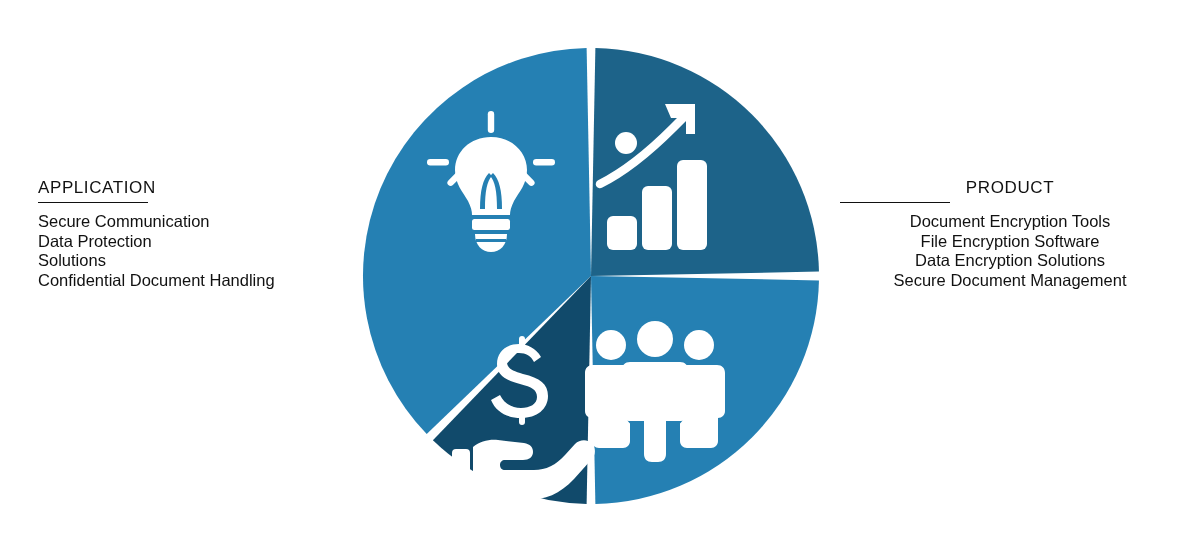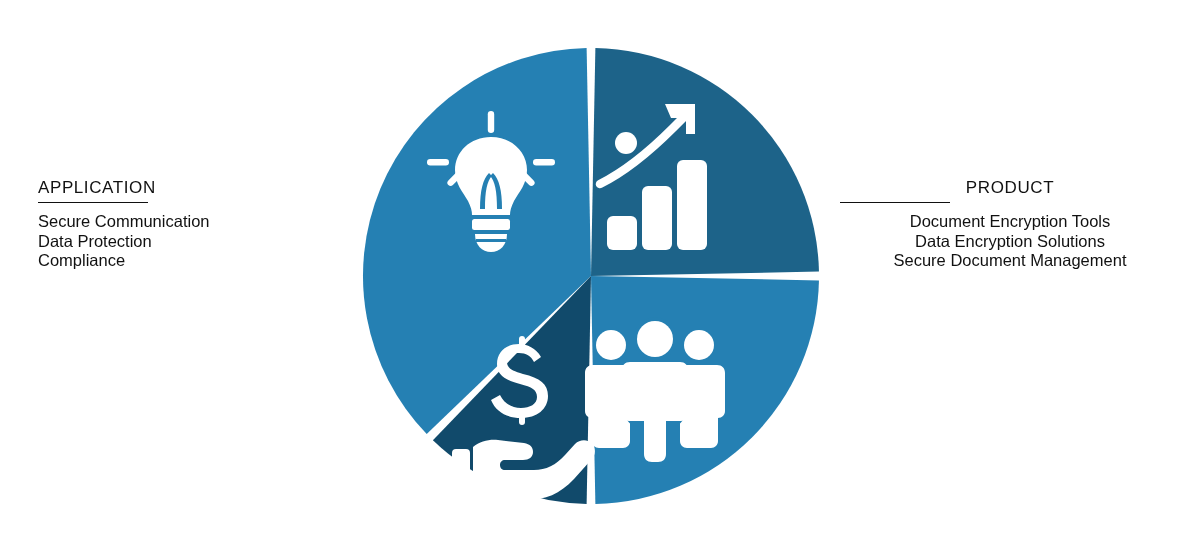--- a/index.html
+++ b/index.html
@@ -67,29 +67,31 @@
 </style>
 </head>
 <body>
 
 <div class="panel panel-left">
   <div class="panel-title">APPLICATION</div>
   <div class="panel-rule"></div>
   <ul class="panel-list">
     <li>Secure Communication</li>
     <li>Data Protection</li>
-    <li>Compliance</li>
+    <li>Solutions</li>
+    <li>Confidential Document Handling</li>
   </ul>
 </div>
 
 <div class="panel panel-right">
   <div class="panel-title">PRODUCT</div>
   <div class="panel-rule"></div>
   <ul class="panel-list">
     <li>Document Encryption Tools</li>
+    <li>File Encryption Software</li>
     <li>Data Encryption Solutions</li>
     <li>Secure Document Management</li>
   </ul>
 </div>
 
 <div class="pie-wrap">
   <svg class="pie-svg" viewBox="0 0 458 470" xmlns="http://www.w3.org/2000/svg">
 
     <g>
       <path id="seg-0" d="M 229.00 235.00 L 64.71 393.10 A 228 228 0 0 1 224.62 7.04 Z" fill="#2580b3"></path>

